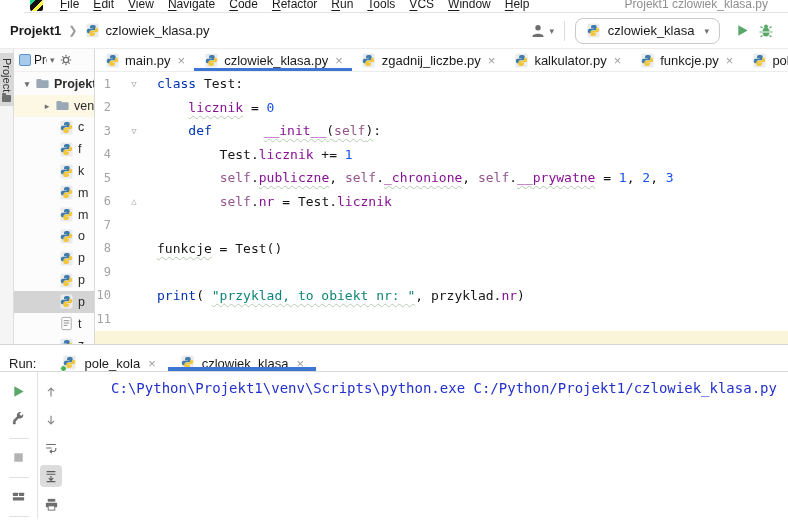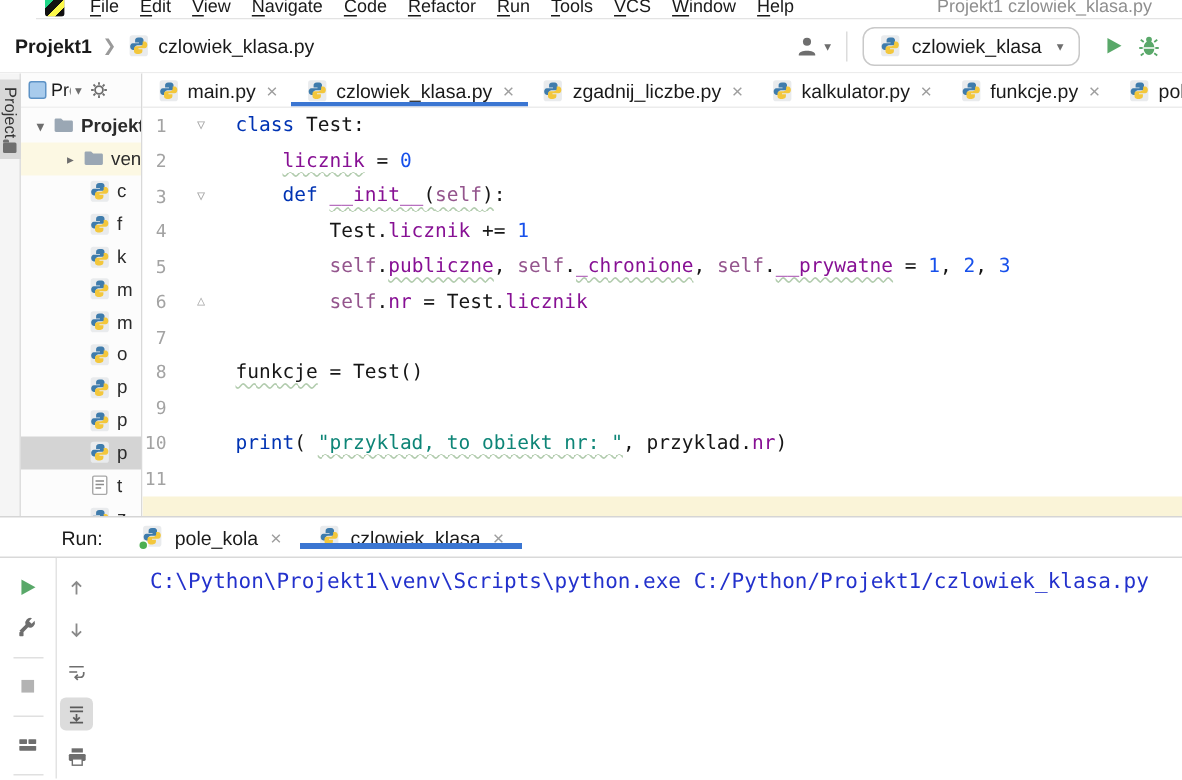--- a/index.html
+++ b/index.html
@@ -59,39 +59,39 @@
   .tab-close { color:#9e9e9e; font-size:13px; line-height:1; margin-left:2px; }
 
   .editor { flex:1; background:#fff; overflow:hidden; font-family:"DejaVu Sans Mono","Liberation Mono",monospace; font-size:13px; }
   .code-line { height:23.5px; display:flex; align-items:center; }
   .ln { width:16px; text-align:right; color:#a3a3a3; font-size:12px; flex:0 0 auto; }
   .fold { width:46px; text-align:center; color:#a8a8a8; font-size:9px; flex:0 0 auto; }
   .code-text { white-space:pre; }
   .caret-filler { height:22px; background:#faf4d8; }
   .tok-kw { color:var(--keyword); } .tok-num { color:var(--number); }
   .tok-str { color:var(--string); } .tok-fld { color:var(--field); }
-  .tok-fn { color:var(--field); } .tok-slf { color:var(--self_param); }
+  .tok-fn { color:var(--field);margin-left:44px; } .tok-slf { color:var(--self_param); }
   .tok-pl { color:#161616; }
   .sq { text-decoration-line:underline; text-decoration-style:wavy; text-decoration-color:#b2ccae; text-decoration-thickness:1px; text-underline-offset:3px; }
 
   
   .run-panel { height:175px; border-top:1px solid #d5d5d5; display:flex; flex-direction:column; background:#fff; }
-  .run-header { height:27px; display:flex; align-items:center; border-bottom:1px solid #d9d9d9;padding-left:32px; }
+  .run-header { height:27px; display:flex; align-items:flex-end; border-bottom:1px solid #d9d9d9; }
   .run-label { display:flex; align-items:center; padding:0 14px 0 9px; font-size:13px; }
   .rtab { display:flex; align-items:center; gap:6px; padding:0 12px; font-size:13px; position:relative; }
   .rtab.active::after { content:""; position:absolute; left:0; right:0; bottom:0; height:4px; background:var(--accent_blue); }
   .py-wrap { position:relative; width:16px; height:16px; flex:0 0 auto; }
   .run-dot { position:absolute; left:-2px; bottom:-1px; width:7px; height:7px; border-radius:50%; background:#4caf50; border:1px solid #fff; }
   .run-body { flex:1; display:flex; min-height:0; }
   .rcol1 { width:38px; border-right:1px solid #e3e3e3; display:flex; flex-direction:column; align-items:center; padding-top:9px; gap:7px; }
   .rcol2 { width:26px; display:flex; flex-direction:column; align-items:center; padding-top:9px; gap:6px; }
   .rbtn { width:22px; height:22px; display:flex; align-items:center; justify-content:center; border-radius:4px; }
   .rbtn.activebg { background:#dcdcdc; }
   .rsep { width:20px; height:1px; background:#e0e0e0; margin:2px 0; }
-  .console { flex:1; padding:8px 0 0 36px; overflow:hidden; }
+  .console { flex:1; padding:8px 0 0 36px; overflow:hidden;text-align:center; }
   .console-line { height:24px; font-family:"DejaVu Sans Mono","Liberation Mono",monospace; font-size:14px; white-space:pre; }
   .console-line.info { color:var(--console_info); }
   .console-line.plain { color:#111; }
 </style>
 </head>
 <body>
 
 <div class="menubar">
   <div class="menubar-inner">
     <span class="logo"></span>

